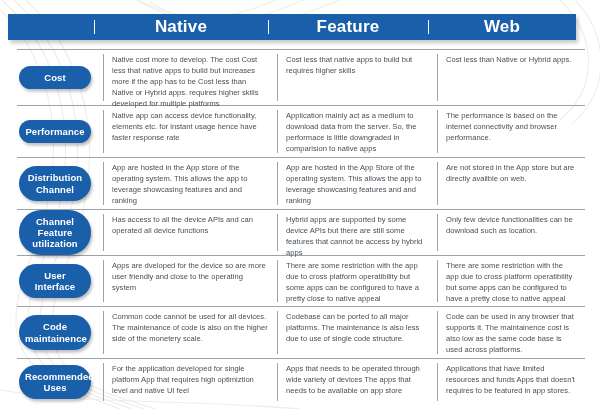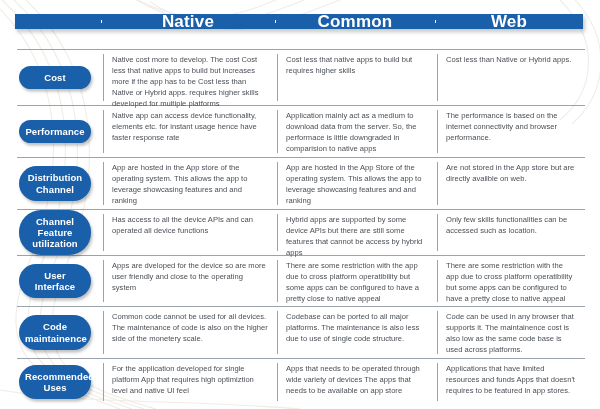--- a/index.html
+++ b/index.html
@@ -25,24 +25,24 @@
 
   #page {
     position: absolute;
     inset: 0;
     z-index: 1;
   }
 
   
   .header-bar {
     position: absolute;
-    left: 15px;
+    left: 8px;
     top: 14px;
     width: 568px;
-    height: 15px;
+    height: 26px;
     background: #1a5faa;
     box-shadow: 2px 3px 4px rgba(0,0,0,0.22);
     display: flex;
     align-items: center;
   }
   .hdr-blank {
     width: 86px;
     flex: 0 0 86px;
     height: 100%;
   }
@@ -149,21 +149,21 @@
 <div id="page">
 
   <div class="header-bar">
     <div class="hdr-blank"></div>
     <div class="hdr-cell hdr-native">
       <span class="divider"></span>
       <span>Native</span>
     </div>
     <div class="hdr-cell hdr-hybrid">
       <span class="divider"></span>
-      <span>Common</span>
+      <span>Feature</span>
     </div>
     <div class="hdr-cell hdr-web">
       <span class="divider"></span>
       <span>Web</span>
     </div>
   </div>
 
   <div class="table">
 
     <div class="row" style="height:57px">
@@ -227,21 +227,21 @@
       <div class="cell c-native">
         <span class="vline"></span>
         <span>Has access to all the device APIs and can operated all device functions</span>
       </div>
       <div class="cell c-hybrid">
         <span class="vline"></span>
         <span>Hybrid apps are supported by some device APIs but there are still some features that cannot be access by hybrid apps</span>
       </div>
       <div class="cell c-web">
         <span class="vline"></span>
-        <span>Only few skills functionalities can be accessed such as location.</span>
+        <span>Only few device functionalities can be download such as location.</span>
       </div>
     </div>
 
     <div class="row" style="height:51px">
       <div class="label-cell">
         <div class="pill">User Interface</div>
       </div>
       <div class="cell c-native">
         <span class="vline"></span>
         <span>Apps are dveloped for the device so are more user friendly and close to the operating system</span>

